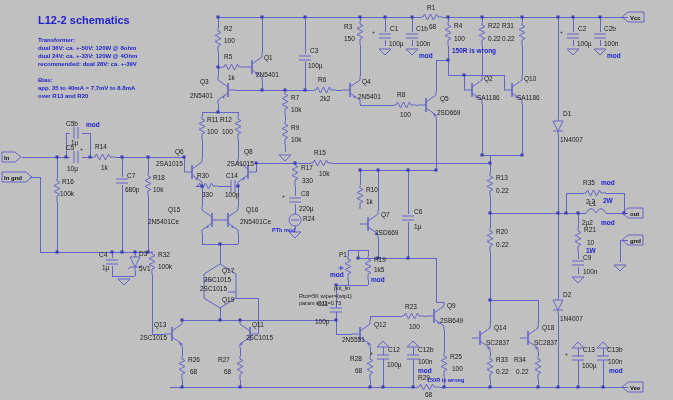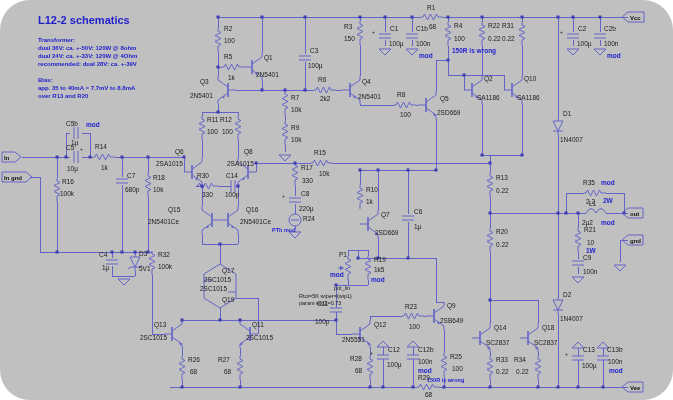--- a/index.html
+++ b/index.html
@@ -1,17 +1,17 @@
 <!DOCTYPE html>
 <html><head>
 <meta charset="utf-8">
 <style>
   html,body{margin:0;padding:0;}
   .screen{position:relative;width:673px;height:400px;background:#c0c0c0;overflow:hidden;
-          font-family:"Liberation Sans", sans-serif;border-radius:30px;}
+          font-family:"Liberation Sans", sans-serif;}
   svg{position:absolute;left:0;top:0;}
   .titleblock{position:absolute;left:38px;top:14px;width:210px;z-index:2;}
   .titleblock h1{font-size:11px;margin:0 0 10px 0;color:#2222cc;font-weight:bold;
                  font-family:"Liberation Sans", sans-serif;}
   .titleblock .ln{font-size:6px;line-height:8px;color:#2222cc;font-weight:bold;white-space:pre;}
   .titleblock .gap{height:8px;}
   text{font-family:"Liberation Sans", sans-serif;}
 </style>
 </head>
 <body>

